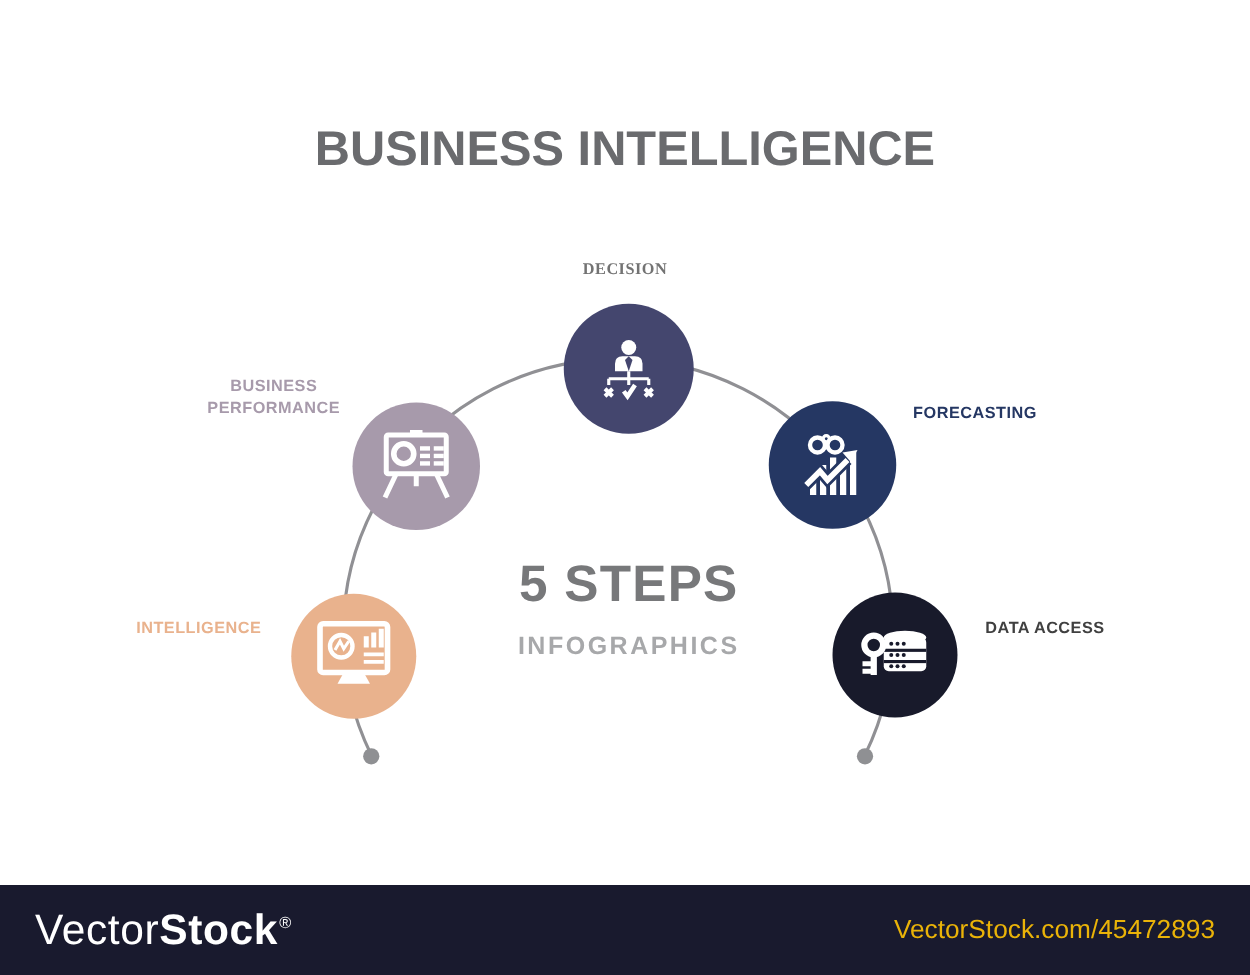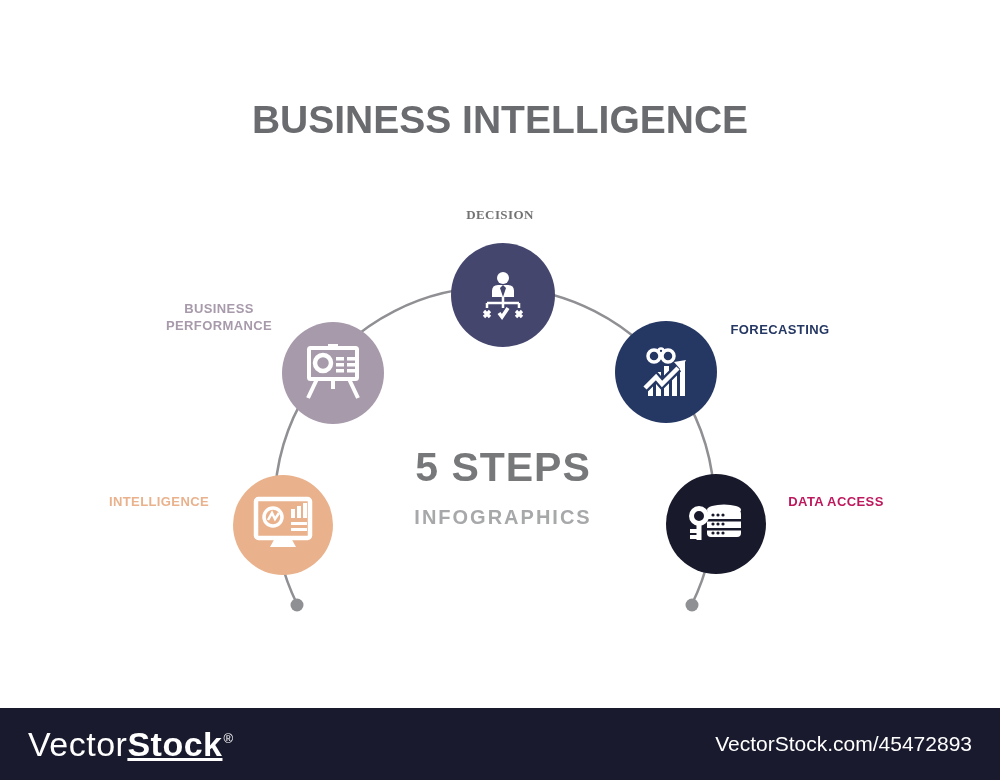--- a/index.html
+++ b/index.html
@@ -28,23 +28,23 @@
   .infographics{
     position:absolute;top:506px;left:0;width:1006px;text-align:center;
     font-size:20px;font-weight:bold;color:#a7a8aa;letter-spacing:2px;
   }
   .wm-bar{
     position:absolute;left:0;top:708px;width:1000px;height:72px;
     display:flex;align-items:center;justify-content:space-between;
     padding:0 28px;box-sizing:border-box;
   }
   .wm-left{font-size:34px;color:#ffffff;letter-spacing:.5px;white-space:nowrap;}
-  .wm-left .bold{font-weight:bold;text-decoration:underline;}
+  .wm-left .bold{font-weight:bold;}
   .wm-sup{font-size:13px;vertical-align:super;margin-left:1px;}
-  .wm-right{font-size:21px;color:#ffffff;white-space:nowrap;}
+  .wm-right{font-size:21px;color:#eab308;white-space:nowrap;}
 </style>
 </head>
 <body>
 
 <div class="stage">
 
   <div class="title">BUSINESS INTELLIGENCE</div>
 
   <svg class="diagram" width="1000" height="780" viewBox="0 0 1000 780">
 
@@ -136,21 +136,21 @@
         <rect x="-26" y="5" width="7" height="4" fill="#fff"></rect>
         <rect x="-26" y="11" width="7" height="4" fill="#fff"></rect>
       </g>
     </g>
   </svg>
 
   <div class="step-label lbl-visualization" style="color: rgb(233, 178, 141);">INTELLIGENCE</div>
   <div class="step-label lbl-bp" style="color: rgb(167, 154, 171); text-align: center;">BUSINESS PERFORMANCE</div>
   <div class="step-label lbl-decision" style="color: #737373; font-family: Liberation Serif, serif;">DECISION</div>
   <div class="step-label lbl-forecasting" style="color: rgb(37, 55, 99);">FORECASTING</div>
-  <div class="step-label lbl-data-access" style="color: #be185d;">DATA ACCESS</div>
+  <div class="step-label lbl-data-access" style="color: #404040;">DATA ACCESS</div>
 
   <div class="five-steps">5 STEPS</div>
   <div class="infographics">INFOGRAPHICS</div>
 
   <div class="wm-bar" style="background-color: rgb(25, 26, 46);">
     <div class="wm-left"><span>Vector</span><span class="bold">Stock</span><span class="wm-sup">®</span></div>
     <div class="wm-right">VectorStock.com/45472893</div>
   </div>
 
 </div>

